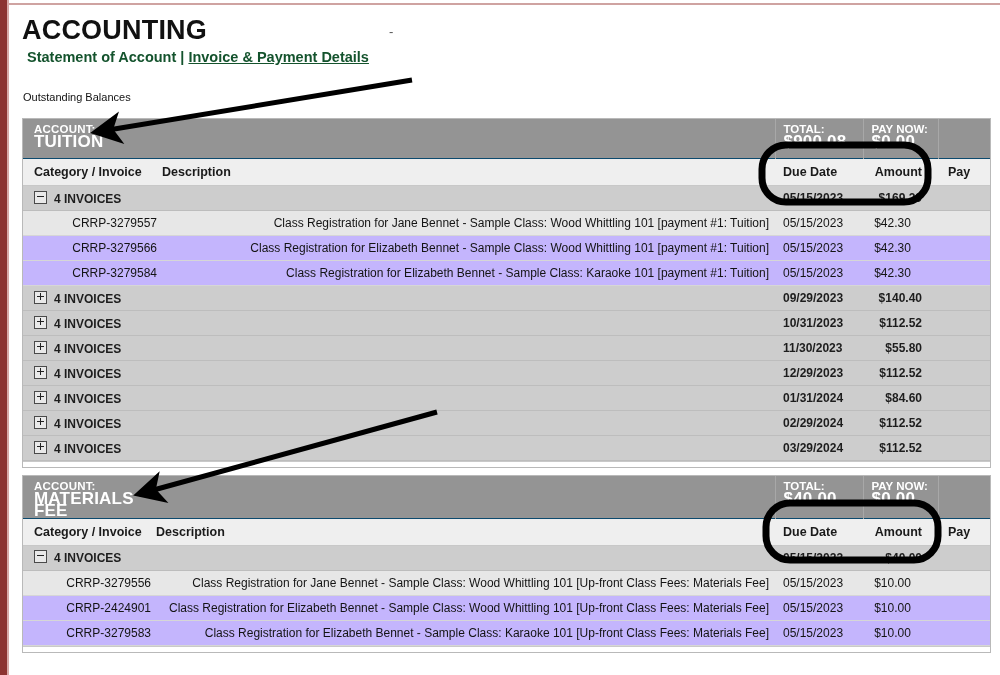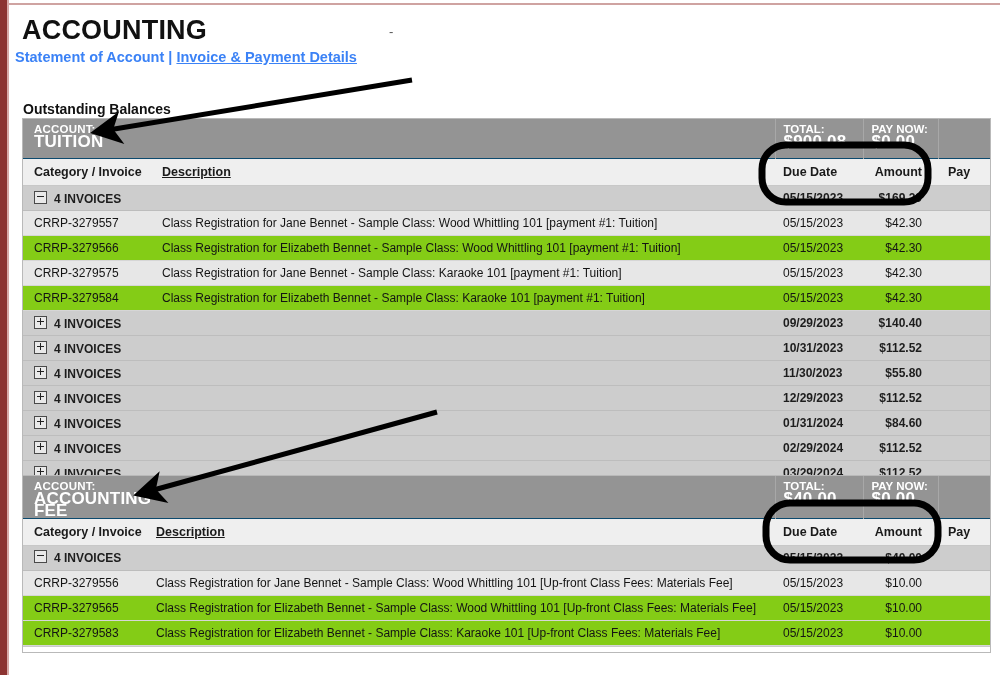--- a/index.html
+++ b/index.html
@@ -23,27 +23,27 @@
   .h-title{
     position:absolute;left:13px;top:10px;
     font-size:27px;font-weight:bold;letter-spacing:0.2px;color:#111;
     line-height:30px;
   }
   .h-dash{
     position:absolute;left:380px;top:22px;
     font-size:13px;color:#555;line-height:10px;
   }
   .h-sub{
-    position:absolute;left:6px;top:43px;
-    font-size:14.5px;font-weight:bold;color:#3b82f6;line-height:18px;white-space:nowrap;
+    position:absolute;left:18px;top:43px;
+    font-size:14.5px;font-weight:bold;color:#14532d;line-height:18px;white-space:nowrap;
   }
   .h-sub .linked{text-decoration:underline;}
   .h-section{
-    position:absolute;left:14px;top:94px;
-    font-size:14px;font-weight:bold;color:#111;line-height:20px;
+    position:absolute;left:14px;top:82px;
+    font-size:11px;font-weight:normal;color:#111;line-height:20px;
   }
 
   
   .acct{position:absolute;left:13px;width:969px;border:1px solid #b9b9b9;box-sizing:border-box;background:#fff;}
   .acct-1{top:113px;}
   .acct-2{top:470px;}
 
   table.grid{border-collapse:collapse;width:100%;table-layout:fixed;}
   table.grid td,table.grid th{padding:0;}
 
@@ -60,21 +60,21 @@
   .banner .b-blank{border-left:1px solid #a8a8a8;}
   .b-val{display:block;font-size:17px;letter-spacing:0.2px;}
 
   
   .colhead td{
     background:#efefef;height:26px;color:#1a1a1a;
     font-size:12.5px;font-weight:bold;border-top:1px solid #0c4a6e;
     border-bottom:1px solid #c8c8c8;vertical-align:middle;
   }
   .colhead .c-cat{padding-left:11px;}
-  .colhead .c-desc{padding-left:5px;text-decoration:underline;}
+  .colhead .c-desc{padding-left:5px;}
   .colhead .c-due{text-align:left;padding-left:8px;}
   .colhead .c-amt{text-align:right;padding-right:16px;}
   .colhead .c-pay{text-align:left;padding-left:10px;}
 
   
   tr.group td{
     background:#cdcdcd;height:24px;font-size:12px;font-weight:bold;color:#1d1d1d;
     border-bottom:1px solid #bdbdbd;vertical-align:middle;
   }
   tr.group td.g-lab{padding-left:11px;}
@@ -88,27 +88,28 @@
     content:"";position:absolute;left:2px;top:4px;width:7px;height:1px;background:#222;
   }
   .toggle.plus:after{
     content:"";position:absolute;left:5px;top:1px;width:1px;height:7px;background:#222;
   }
 
   
   tr.detail td{
     height:24px;font-size:12px;color:#141414;border-bottom:1px solid #d6d6d6;
     vertical-align:middle;
+    text-align:right;
   }
   tr.detail.odd td{background:#e7e7e7;}
-  tr.detail.even td{background:#84cc16;}
+  tr.detail.even td{background:#c4b5fd;}
   tr.detail td.d-inv{padding-left:11px;white-space:nowrap;}
   tr.detail td.d-desc{padding-left:5px;padding-right:6px;line-height:14px;}
   tr.detail td.d-due{text-align:left;padding-left:8px;white-space:nowrap;}
-  tr.detail td.d-amt{text-align:right;padding-right:16px;white-space:nowrap;}
+  tr.detail td.d-amt{text-align:center;padding-right:16px;white-space:nowrap;}
 
   .footrule{height:5px;background:#fff;border-top:1px solid #c9c9c9;}
 
   
   .anno{position:absolute;left:0;top:0;width:1000px;height:675px;pointer-events:none;z-index:30;}
 </style>
 </head>
 <body>
 
 <div id="page">
@@ -174,27 +175,20 @@
               <td class="d-amt">$42.30</td>
               <td></td>
             </tr>
             <tr class="detail even">
               <td class="d-inv">CRRP-3279566</td>
               <td class="d-desc">Class Registration for Elizabeth Bennet - Sample Class: Wood Whittling 101 [payment #1: Tuition]</td>
               <td class="d-due">05/15/2023</td>
               <td class="d-amt">$42.30</td>
               <td></td>
             </tr>
-            <tr class="detail odd">
-              <td class="d-inv">CRRP-3279575</td>
-              <td class="d-desc">Class Registration for Jane Bennet - Sample Class: Karaoke 101 [payment #1: Tuition]</td>
-              <td class="d-due">05/15/2023</td>
-              <td class="d-amt">$42.30</td>
-              <td></td>
-            </tr>
             <tr class="detail even">
               <td class="d-inv">CRRP-3279584</td>
               <td class="d-desc">Class Registration for Elizabeth Bennet - Sample Class: Karaoke 101 [payment #1: Tuition]</td>
               <td class="d-due">05/15/2023</td>
               <td class="d-amt">$42.30</td>
               <td></td>
             </tr>
             <tr class="group">
               <td class="g-lab" colspan="2"><span class="toggle plus"></span><span>4 INVOICES</span></td>
               <td class="g-due">09/29/2023</td>
@@ -248,21 +242,21 @@
           <col style="width:128px">
             <col style="width:624px">
             <col style="width:88px">
             <col style="width:75px">
             <col style="width:52px">
         </colgroup>
         <tbody>
           <tr class="banner">
             <td class="b-acct">
               <span>ACCOUNT:</span>
-              <span class="b-val">ACCOUNTING FEE</span>
+              <span class="b-val">MATERIALS FEE</span>
             </td>
             <td></td>
             <td class="b-tot">
               <span>TOTAL:</span>
               <span class="b-val">$40.00</span>
             </td>
             <td class="b-pay">
               <span>PAY NOW:</span>
               <span class="b-val">$0.00</span>
             </td>
@@ -284,21 +278,21 @@
               <td></td>
             </tr>
             <tr class="detail odd">
               <td class="d-inv">CRRP-3279556</td>
               <td class="d-desc">Class Registration for Jane Bennet - Sample Class: Wood Whittling 101 [Up-front Class Fees: Materials Fee]</td>
               <td class="d-due">05/15/2023</td>
               <td class="d-amt">$10.00</td>
               <td></td>
             </tr>
             <tr class="detail even">
-              <td class="d-inv">CRRP-3279565</td>
+              <td class="d-inv">CRRP-2424901</td>
               <td class="d-desc">Class Registration for Elizabeth Bennet - Sample Class: Wood Whittling 101 [Up-front Class Fees: Materials Fee]</td>
               <td class="d-due">05/15/2023</td>
               <td class="d-amt">$10.00</td>
               <td></td>
             </tr>
             <tr class="detail even">
               <td class="d-inv">CRRP-3279583</td>
               <td class="d-desc">Class Registration for Elizabeth Bennet - Sample Class: Karaoke 101 [Up-front Class Fees: Materials Fee]</td>
               <td class="d-due">05/15/2023</td>
               <td class="d-amt">$10.00</td>

